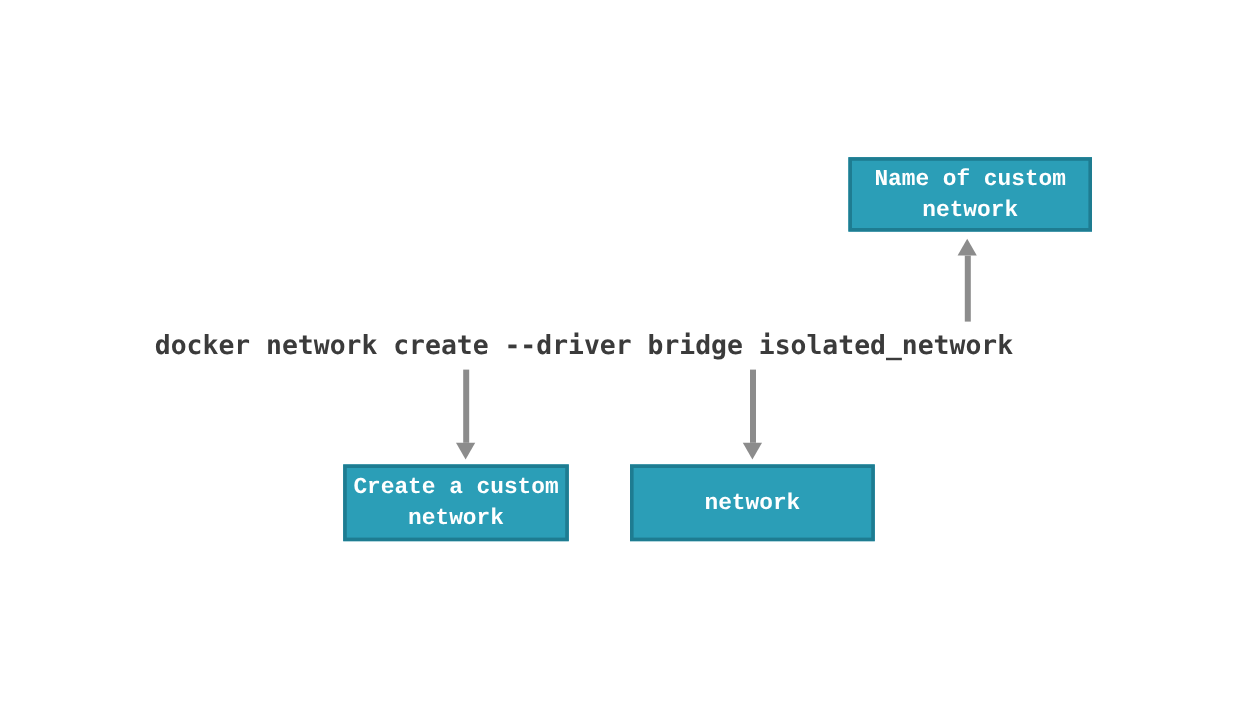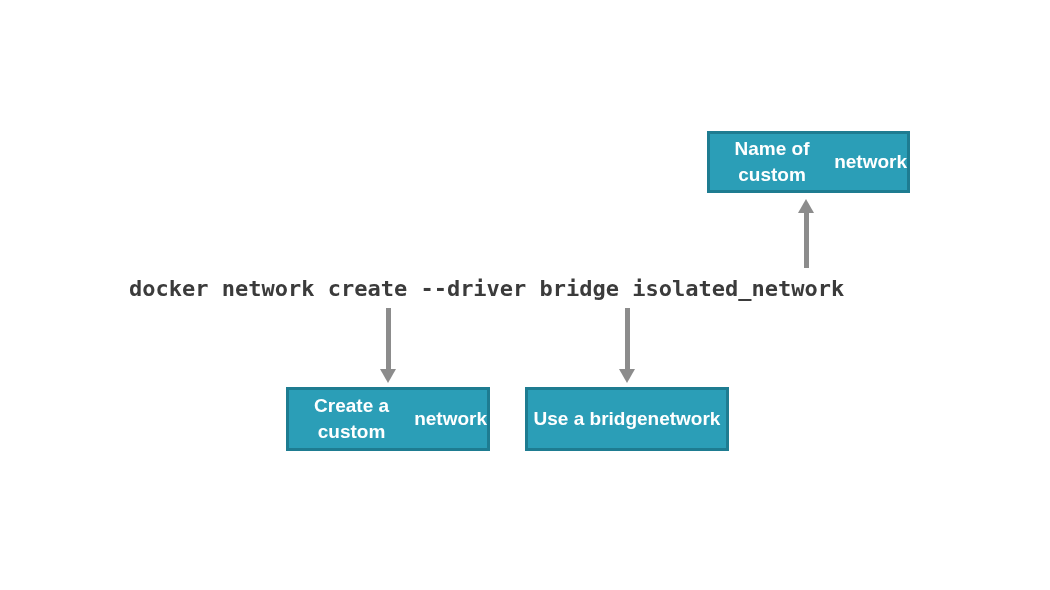--- a/index.html
+++ b/index.html
@@ -14,32 +14,32 @@
     background: var(--bg, #ffffff);
     overflow: hidden;
     font-family: "Liberation Sans", sans-serif;
   }
   .label-box {
     position: absolute;
     box-sizing: border-box;
     background: var(--box-fill, #2B9EB7);
     border: 3px solid var(--box-border, #1E7C91);
     color: var(--label-text, #ffffff);
-    font-family: Liberation Sans, sans-serif;
+    font-family: Liberation Mono, monospace;
     font-weight: bold;
     font-size: 19px;
     line-height: 26px;
     text-align: center;
     display: flex;
-    flex-direction: row;
+    flex-direction: column;
     align-items: center;
     justify-content: center;
   }
   .box-top   { left: 707px; top: 131px; width: 203px; height: 62px; }
-  .box-left  { left: 286px; top: 387px; width: 204px; height: 64px; justify-content: flex-end; }
+  .box-left  { left: 286px; top: 387px; width: 188px; height: 64px; }
   .box-right { left: 525px; top: 387px; width: 204px; height: 64px; }
 
   .command-line {
     position: absolute;
     left: 129px;
     top: 276px;
     font-family: "DejaVu Sans Mono", "Liberation Mono", monospace;
     font-weight: bold;
     font-size: 22px;
     letter-spacing: 0;
@@ -104,17 +104,16 @@
     <div class="arrow-shaft shaft-down"></div>
     <div class="arrow-head-down"></div>
   </div>
 
   <div class="label-box box-left">
     <span>Create a custom</span>
     <span>network</span>
   </div>
 
   <div class="label-box box-right">
-    <span>Use a bridge</span>
     <span>network</span>
   </div>
 
 </div>
 
 </body></html>

